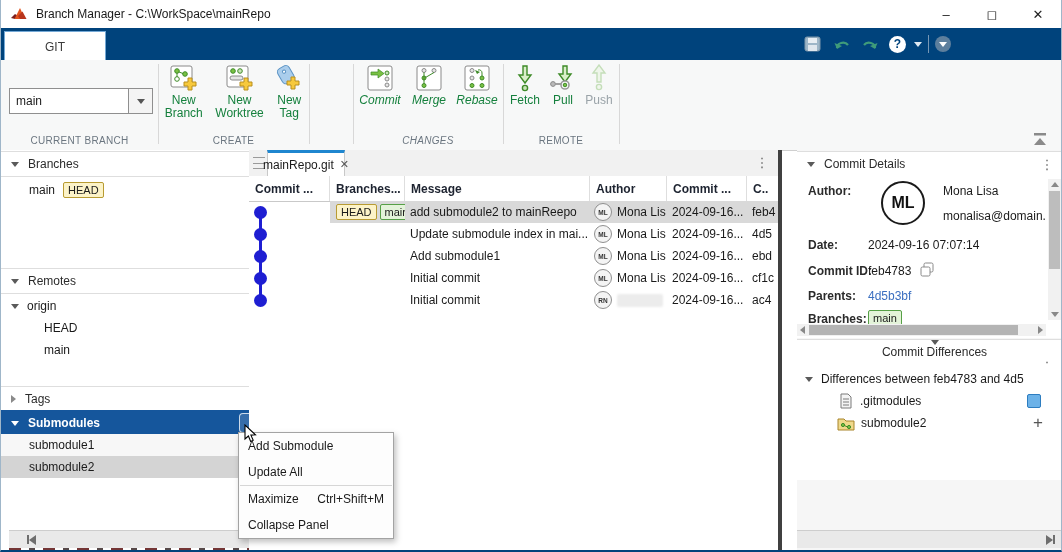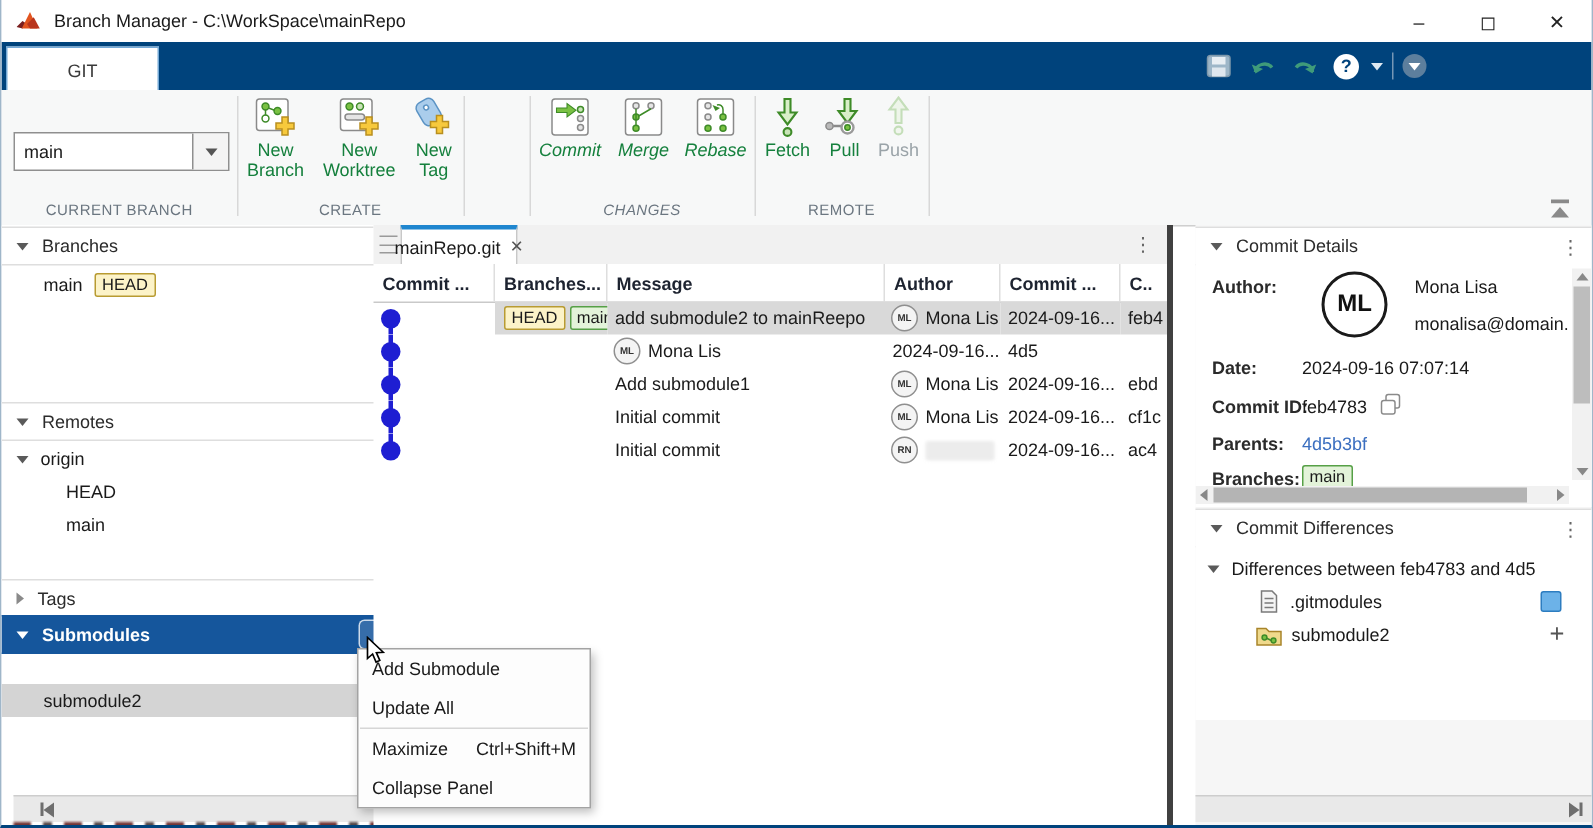--- a/index.html
+++ b/index.html
@@ -338,20 +338,23 @@
       <div class="tri-right"></div>
       <span class="t">Tags</span>
       <span class="kebab">⋮</span>
     </div>
 
     <div class="sec-head subm-head" style="top:260px;">
       <div class="tri-down"></div>
       <span class="t">Submodules</span>
       <div class="kebab-btn">⋮</div>
     </div>
+    <div class="tree-row" style="top:284px;background:#f7f7f7;">
+      <span style="margin-left:28px;">submodule1</span>
+    </div>
     <div class="tree-row" style="top:306px;background:#d4d4d4;">
       <span style="margin-left:28px;">submodule2</span>
     </div>
 
     <div class="scroll-strip" style="left:8px;right:4px;top:380px;">
       <div class="skip-left">
           <div class="bar"></div>
           <div class="tri"></div>
         </div>
     </div>
@@ -392,20 +395,21 @@
       <div class="cell author">
         <span class="avatar-s">ML</span>
         <span>Mona Lis</span>
       </div>
       <div class="cell date">2024-09-16...</div>
       <div class="cell hash">feb4</div>
     </div>
         <div class="row">
       <div class="cell graph"></div>
       <div class="cell branches"></div>
+      <div class="cell msg">Update submodule index in mai...</div>
       <div class="cell author">
         <span class="avatar-s">ML</span>
         <span>Mona Lis</span>
       </div>
       <div class="cell date">2024-09-16...</div>
       <div class="cell hash">4d5</div>
     </div>
         <div class="row">
       <div class="cell graph"></div>
       <div class="cell branches"></div>
@@ -471,21 +475,21 @@
         <div class="thumb"></div>
         <div class="down"></div>
       </div>
       <div class="hsb">
         <div class="left"></div>
         <div class="thumb"></div>
         <div class="right"></div>
       </div>
     </div>
 
-    <div class="sec-head" style="top:189px;">
+    <div class="sec-head" style="top:189px;flex-direction:column;">
       <div class="tri-down"></div>
       <span class="t">Commit Differences</span>
       <span class="kebab">⋮</span>
     </div>
 
     <div class="diff-area">
       <div class="diff-row" style="top:4px;">
         <div class="tri-down" style="margin-left:8px;flex:0 0 auto;"></div>
         <span style="margin-left:8px;overflow:hidden;white-space:nowrap;width:218px;">Differences between feb4783 and 4d5</span>
       </div>

